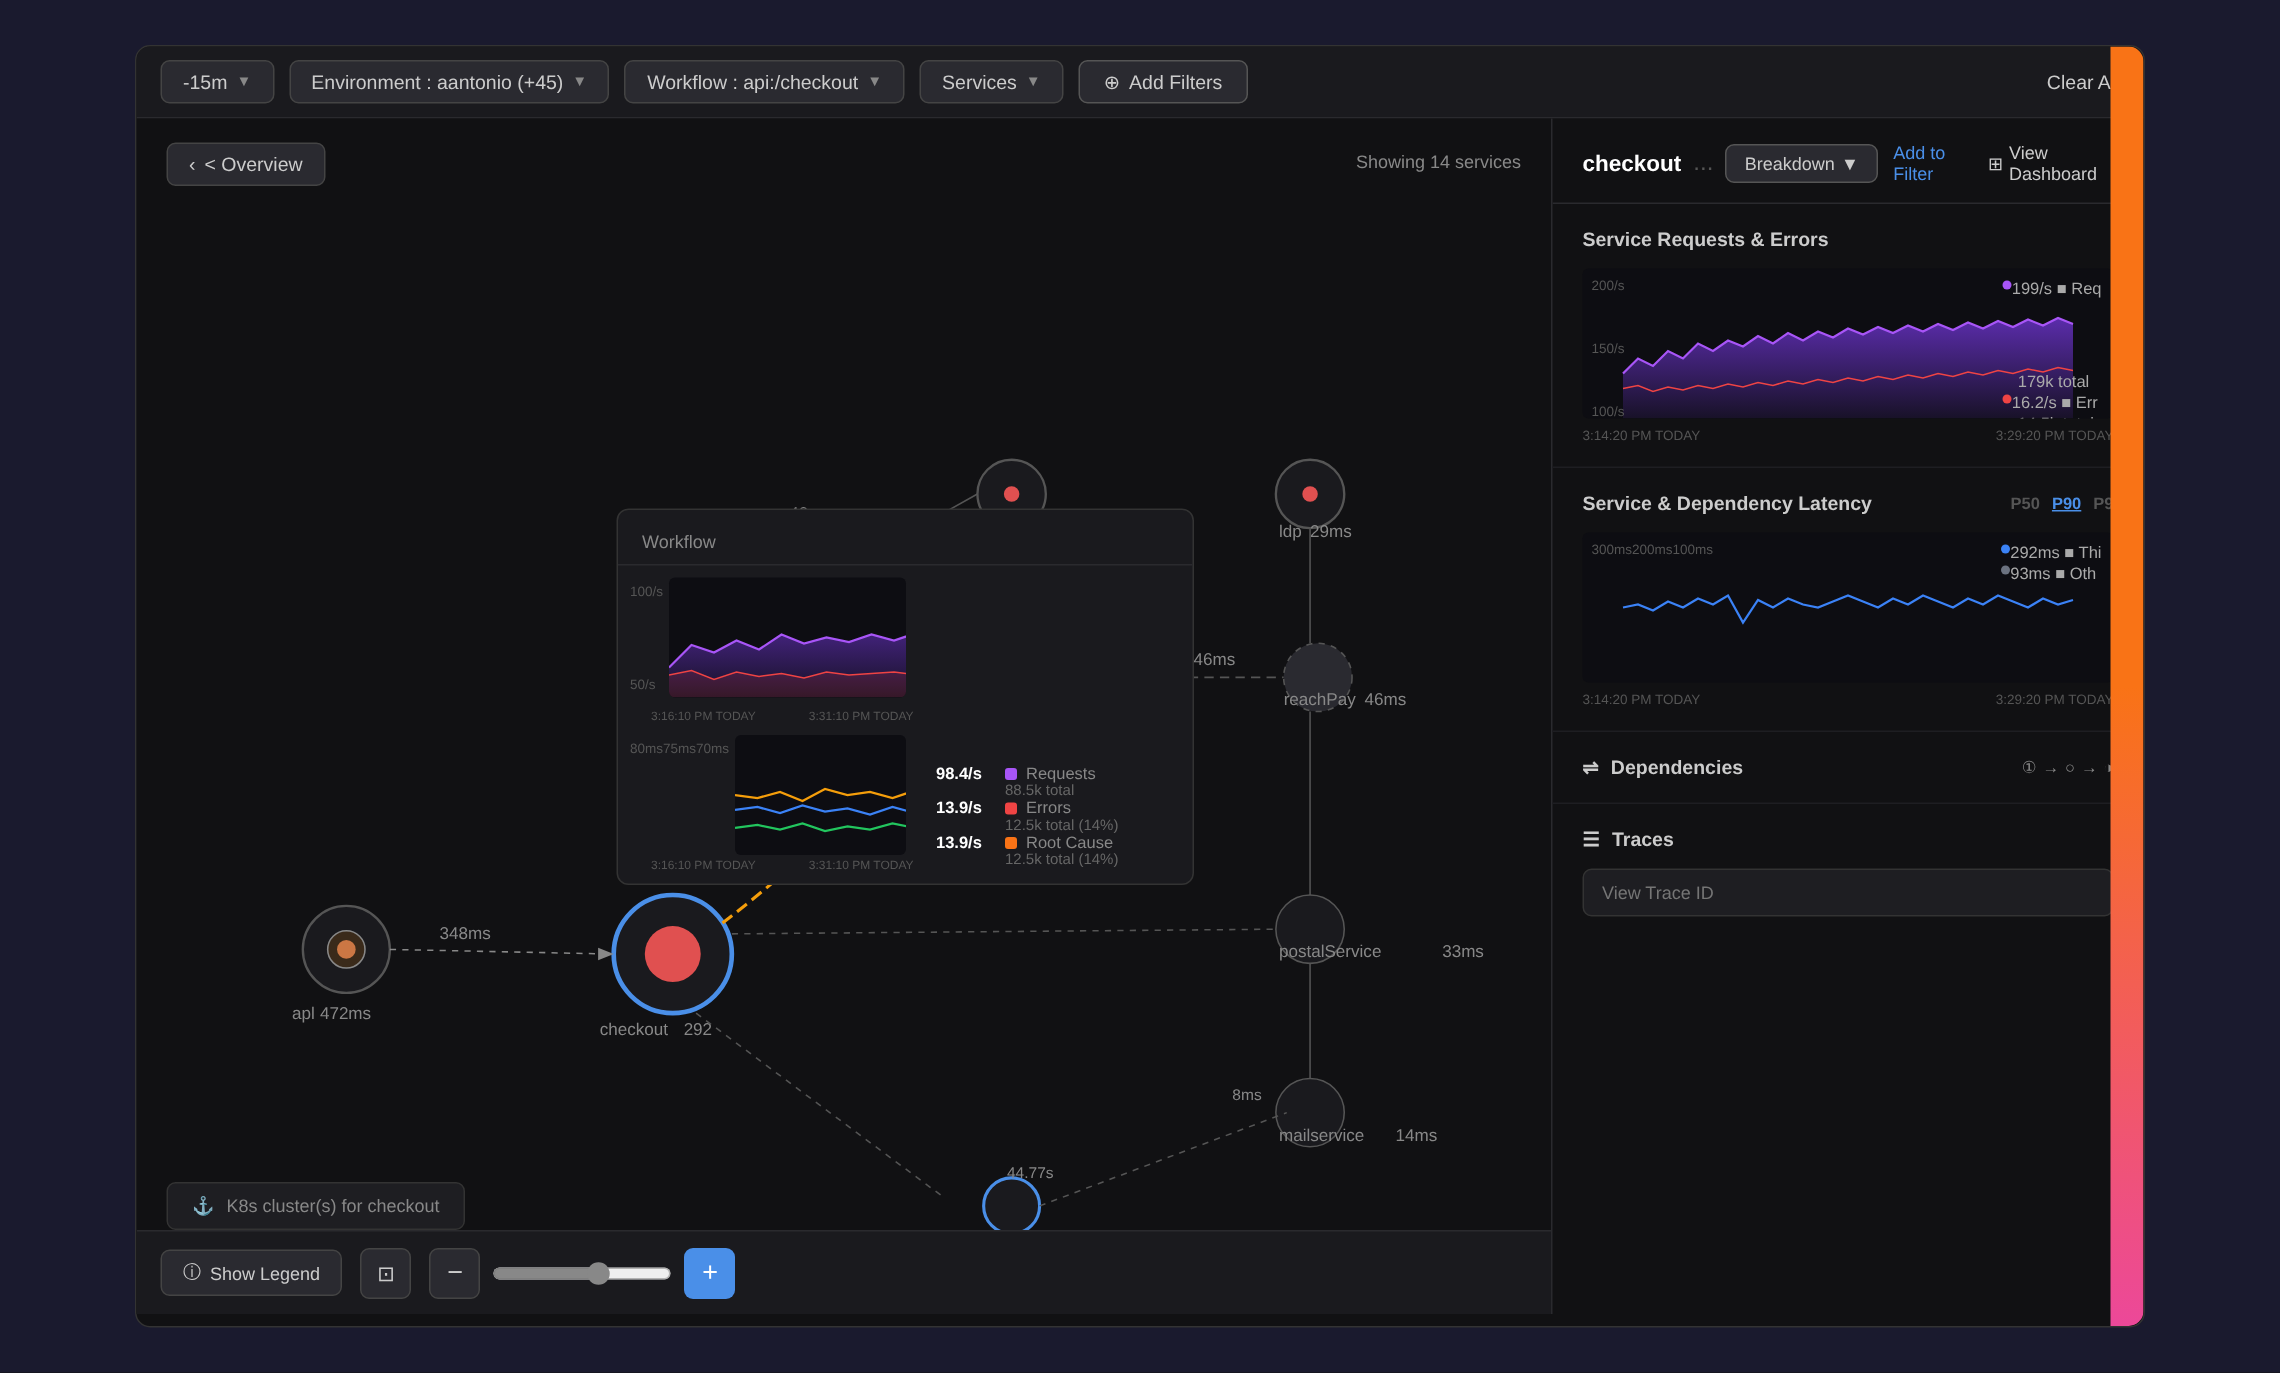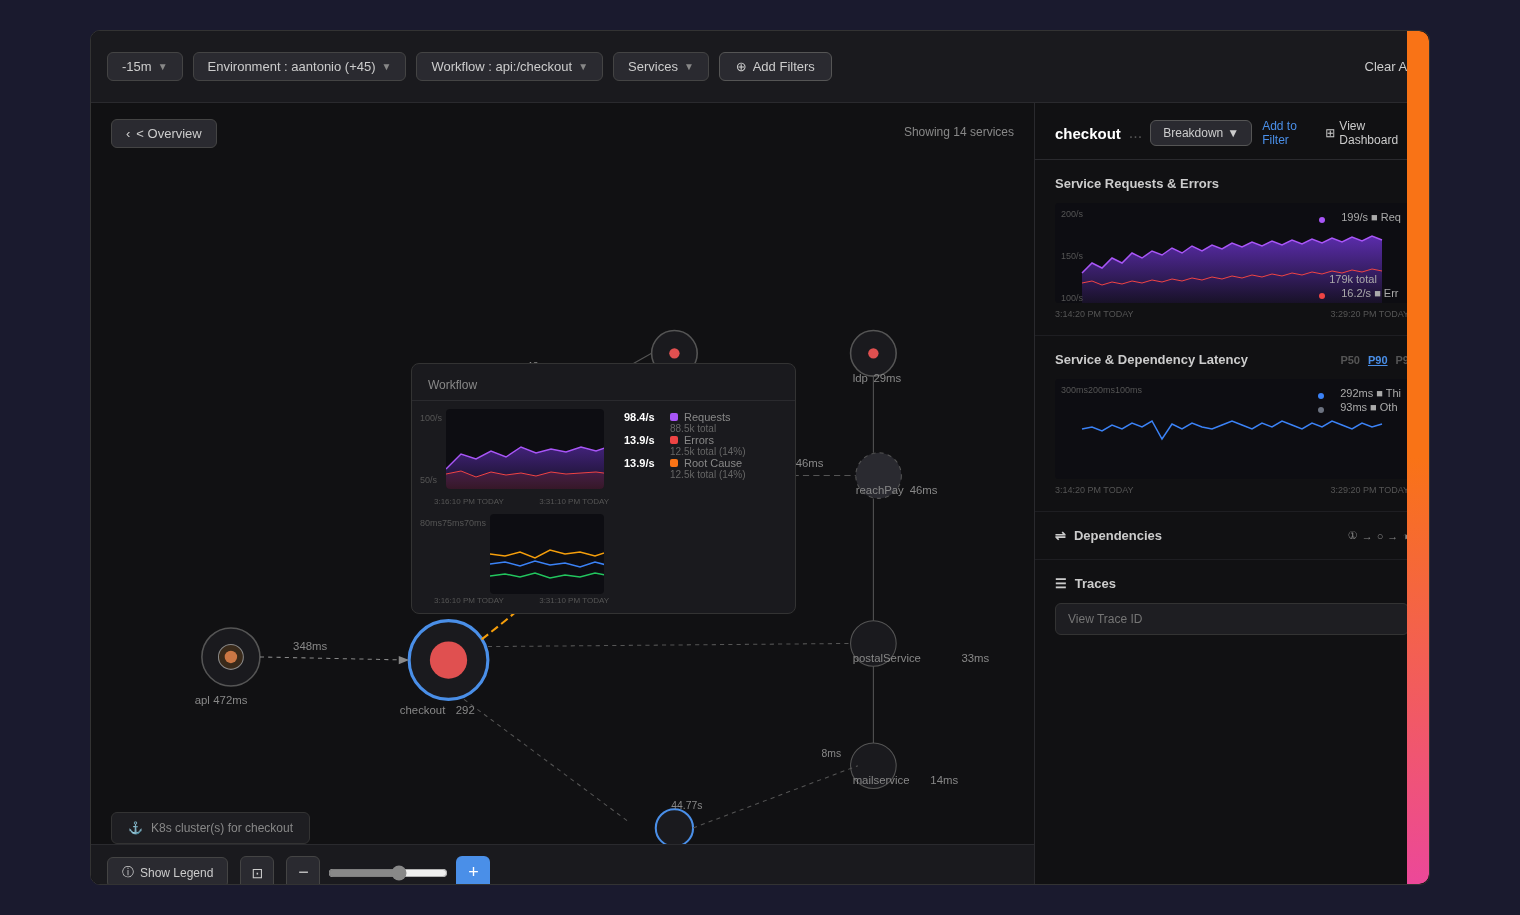--- a/index.html
+++ b/index.html
@@ -22,21 +22,21 @@
       overflow: hidden;
       position: relative;
       border: 1px solid #333;
     }
     
     .topbar {
       display: flex;
       align-items: center;
       background: #1a1a1e;
       padding: 0 16px;
-      height: 72px;
+      height: 48px;
       border-bottom: 1px solid #2a2a2e;
       gap: 10px;
     }
     .topbar-btn {
       background: #2a2a30;
       border: 1px solid #444;
       border-radius: 6px;
       color: #ccc;
       padding: 6px 14px;
       font-size: 13px;
@@ -177,21 +177,21 @@
     .chart-x-label {
       font-size: 8px;
       color: #555;
     }
     .popup-stats {
       flex: 1;
       padding: 10px 12px;
       display: flex;
       flex-direction: column;
       gap: 6px;
-      justify-content: flex-start;
+      justify-content: flex-end;
     }
     .popup-stat-row {
       display: flex;
       align-items: center;
       gap: 6px;
       font-size: 11px;
     }
     .stat-value {
       font-weight: 600;
       color: #fff;
@@ -384,22 +384,22 @@
       display: flex;
       flex-direction: column;
       gap: 2px;
       font-size: 11px;
       position: absolute;
       right: 8px;
       top: 8px;
     }
     .legend-row {
       display: flex;
-      align-items: flex-end;
-      gap: 16px;
+      align-items: flex-start;
+      gap: 0;
     }
     .legend-dot {
       width: 6px;
       height: 6px;
       border-radius: 50%;
     }
     .legend-text {
       color: #aaa;
     }
     .chart-time-labels {

